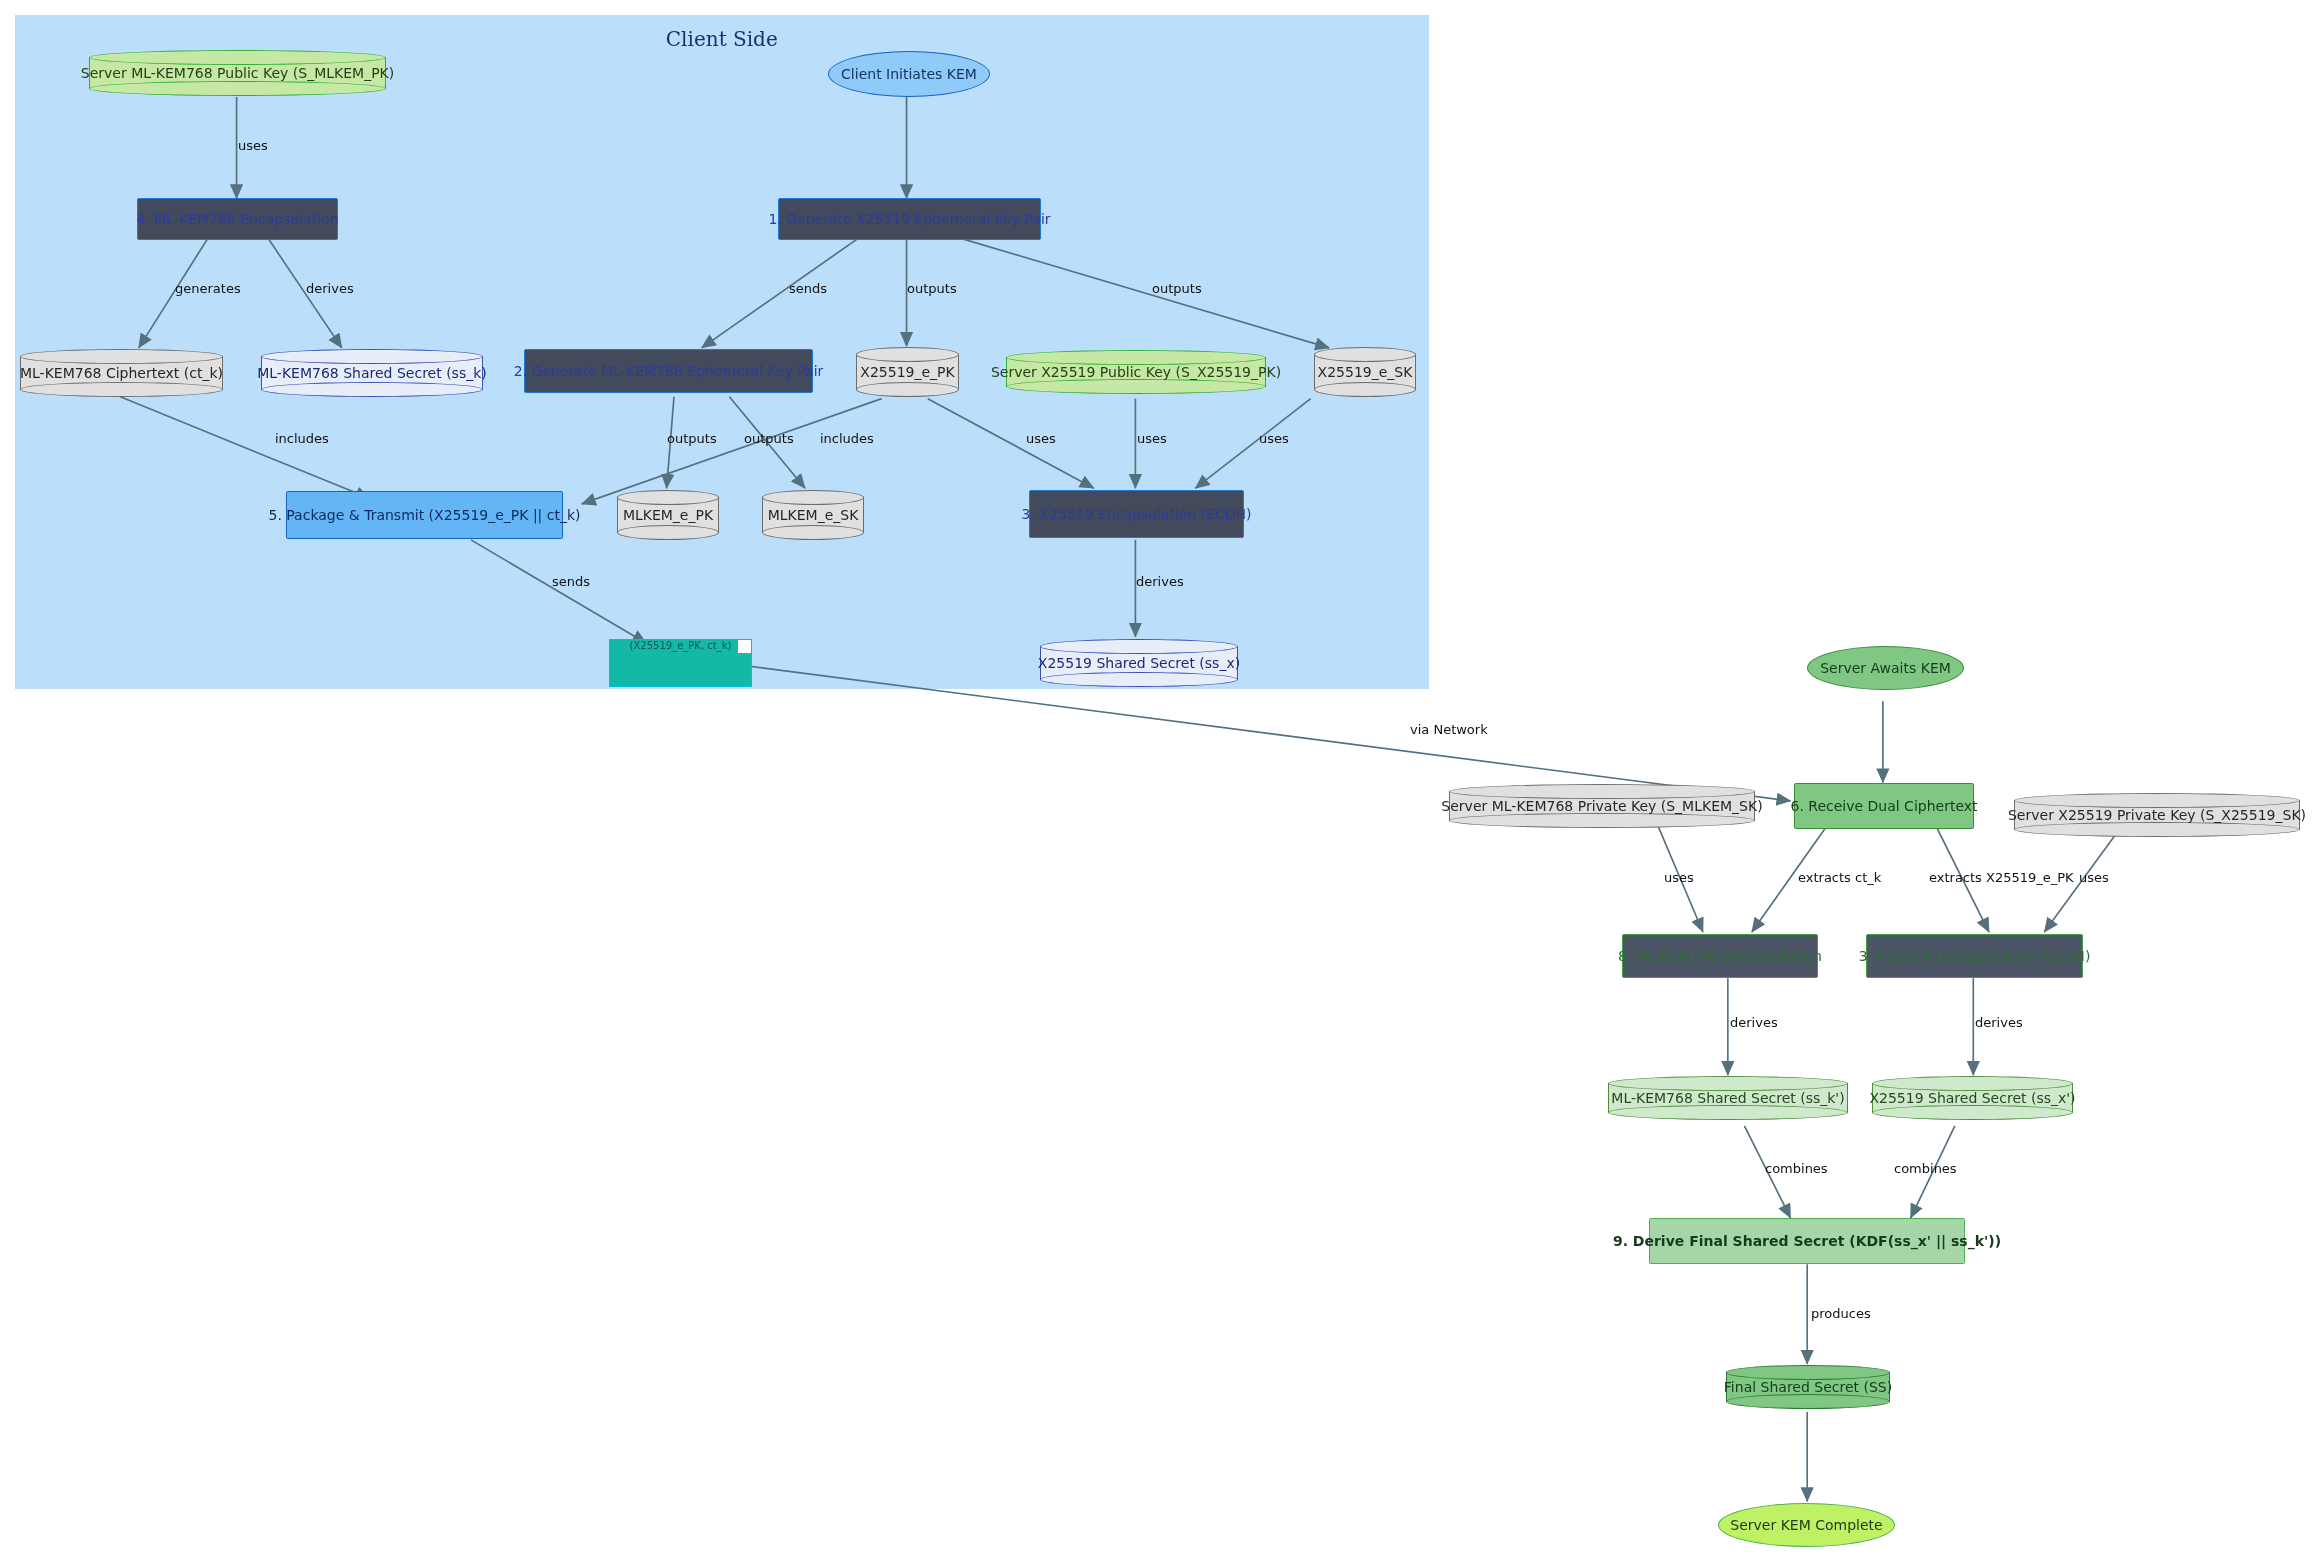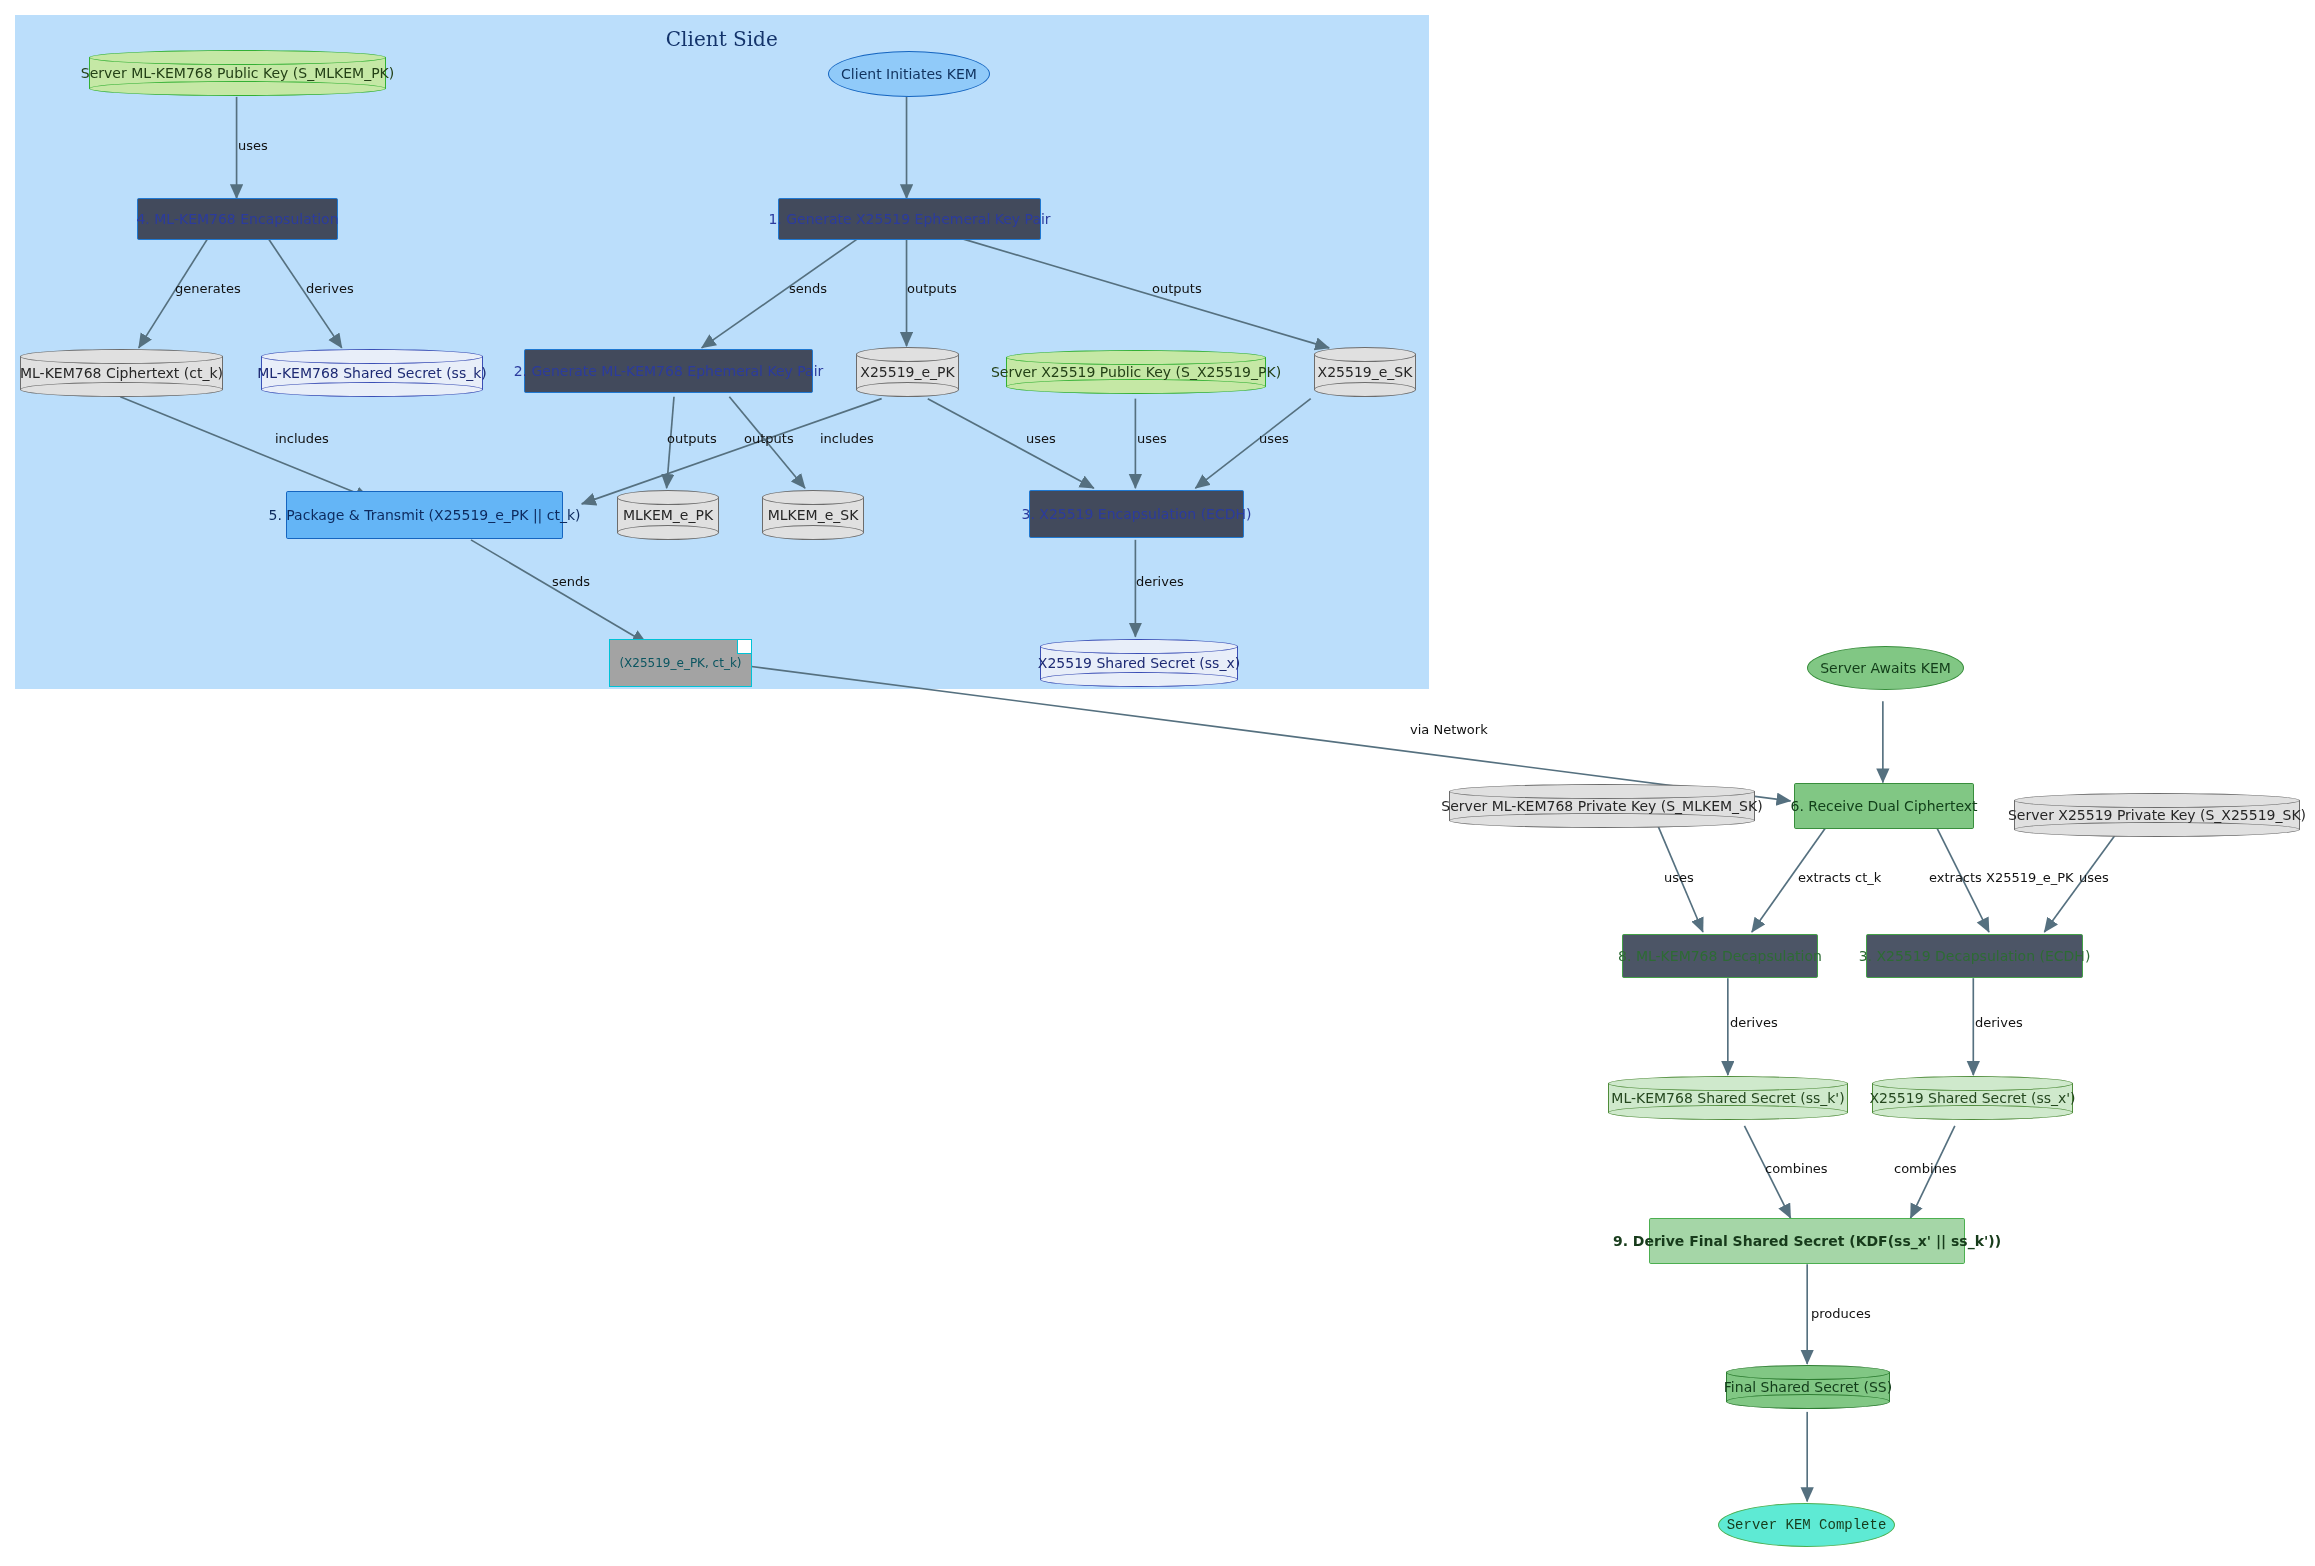--- a/index.html
+++ b/index.html
@@ -34,21 +34,21 @@
   .proc-dark{background:#424a5c;border:1.4px solid #1f78d1;color:#2b3b9e;}
   .proc-dark-g{background:#4c5566;border:1.4px solid #43a047;color:#2d6b34;}
   .proc-blue{background:#64b5f6;border:1.4px solid #1565c0;color:#0d2a5e;}
   .proc-green{background:#81c784;border:1.4px solid #388e3c;color:#12401a;}
   .proc-green-l{background:#a5d6a7;border:1.4px solid #4caf50;color:#173b1b;font-weight:bold;}
 
   
   .ellipse{border-radius:50%;}
   .term-blue{background:#90caf9;border:1.4px solid #1565c0;color:#10325e;}
   .term-green{background:#81c784;border:1.4px solid #388e3c;color:#123d19;}
-  .term-green-l{background:#5eead4;border:1.4px solid #4caf50;color:#173b1b;font-family:Liberation Mono, monospace;}
+  .term-green-l{background:#bef264;border:1.4px solid #4caf50;color:#173b1b;}
 
   
   .cyl{position:absolute;}
   .cyl .body{position:absolute;left:0;right:0;top:7.4px;bottom:7.4px;
       border-left:1.4px solid var(--stroke);border-right:1.4px solid var(--stroke);
       background:var(--fill);}
   .cyl .top{position:absolute;left:0;right:0;top:0;height:14.8px;
       border:1.4px solid var(--stroke);border-radius:50%;background:var(--fill);
       box-sizing:border-box;}
   .cyl .bot{position:absolute;left:0;right:0;bottom:0;height:14.8px;
@@ -58,23 +58,23 @@
       align-items:center;justify-content:center;text-align:center;
       font-size:14px;color:var(--txt);white-space:nowrap;padding:0 5.5px;
       box-sizing:border-box;}
   .cyl-grey{--fill:#e0e0e0;--stroke:#6c6c6c;--txt:#262626;}
   .cyl-greenfill{--fill:#c5e8a5;--stroke:#33b034;--txt:#234016;}
   .cyl-blueline{--fill:#e8eef9;--stroke:#3b4fb5;--txt:#1d2a73;}
   .cyl-greenline{--fill:#cfe9cc;--stroke:#4f8c3a;--txt:#24471e;}
   .cyl-greenstrong{--fill:#81c784;--stroke:#2e7d32;--txt:#123d19;}
 
   
-  .note{position:absolute;box-sizing:border-box;background:#a3a3a3;
-      border:1.4px solid #00c2d6;color:#0b5560;font-size:12px;
-      display:flex;align-items:center;justify-content:center;
+  .note{position:absolute;box-sizing:border-box;background:#14b8a6;
+      border:1.4px solid #00c2d6;color:#0b5560;font-size:10px;
+      display:flex;align-items:flex-start;justify-content:center;
       white-space:nowrap;}
   .note .fold{position:absolute;right:0;top:0;width:13px;height:13px;
       background:#ffffff;border-left:1.4px solid #00c2d6;
       border-bottom:1.4px solid #00c2d6;}
 
   
   .elabel{position:absolute;font-size:13px;color:#111111;background:transparent;
       white-space:nowrap;}
 </style>
 </head>

